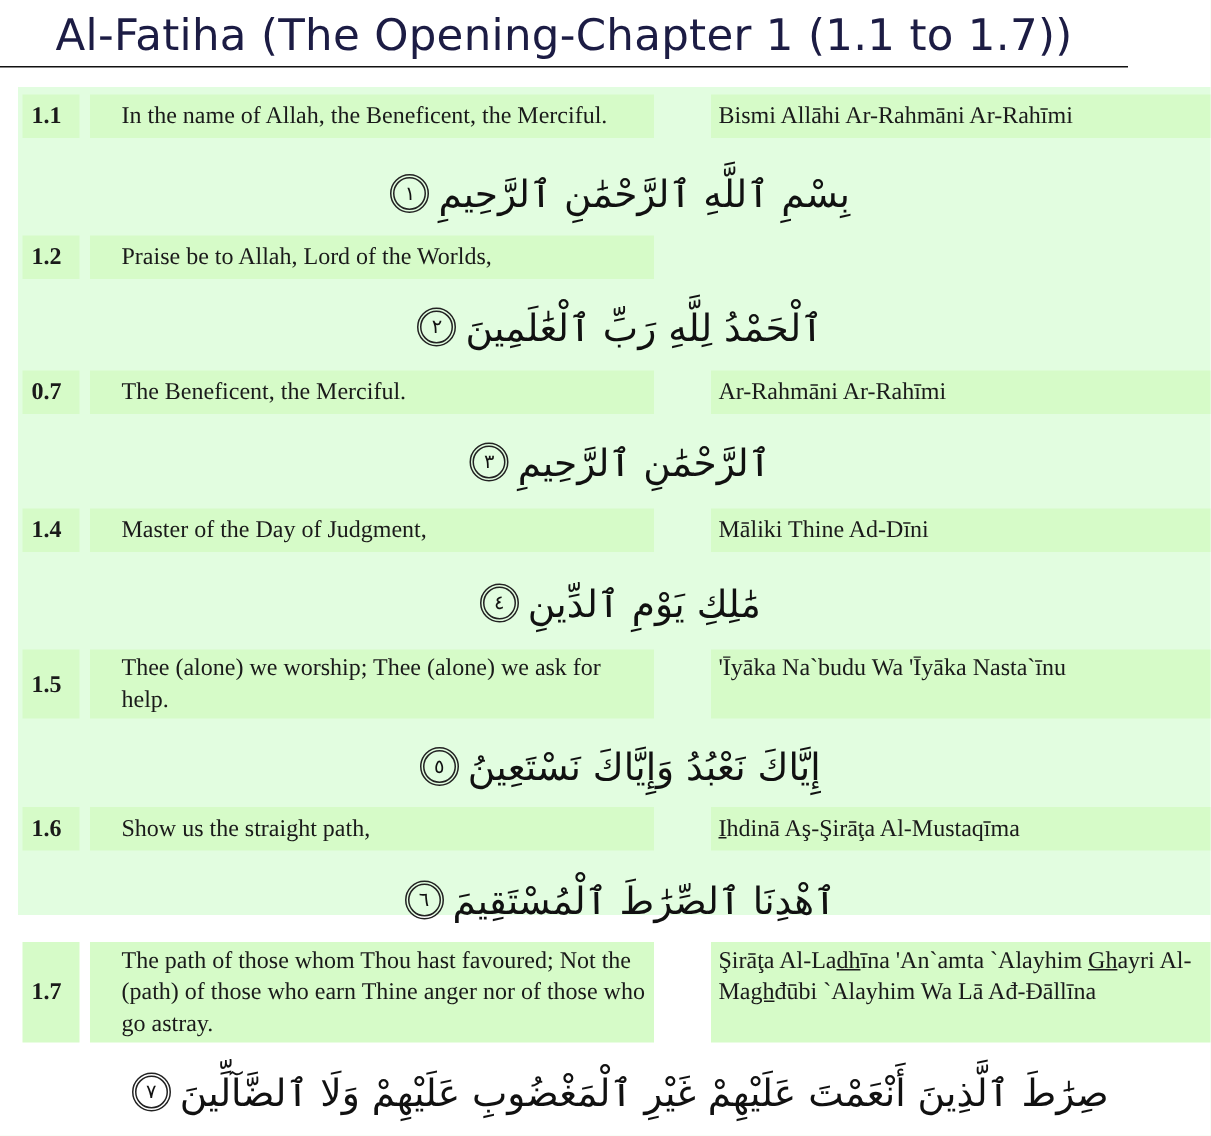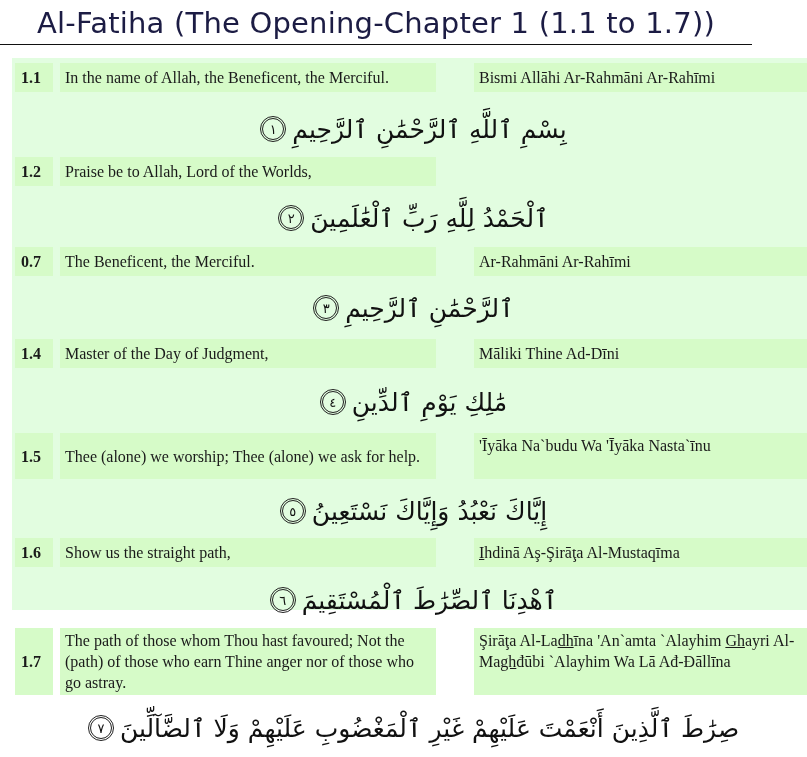--- a/index.html
+++ b/index.html
@@ -14,21 +14,21 @@
     position: absolute; left: 12px; top: 58px; width: 803px; height: 552px;
     background: #e2fde0;
   }
   .verse-row { position: absolute; left: 0; width: 803px; }
   .cell {
     position: absolute; top: 0; bottom: 0; background: #d6fbc8;
     font-size: 16px; color: #1a1a1a; line-height: 21px;
     display: flex; align-items: center; box-sizing: border-box;
   }
   .cell.num { left: 3px; width: 38px; font-weight: bold; padding-left: 6px; }
-  .cell.en { left: 48px; width: 376px; padding-left: 5px; padding-right: 4px; }
+  .cell.en { left: 48px; width: 376px; padding-left: 21px; padding-right: 4px; }
   .cell.tr { left: 430px; width: 371px; padding-left: 5px; margin-left: 32px; }
   .cell.top { align-items: flex-start; padding-top: 2px; }
   .arabic-row {
     position: absolute; left: 0; width: 803px; text-align: center;
     font-family: "DejaVu Sans", sans-serif; font-size: 25px; color: #111;
     direction: rtl; display: flex; justify-content: center; align-items: center;
   }
   .ayah-mark {
     display: inline-flex; align-items: center; justify-content: center;
     width: 26px; height: 26px; border: 3px double #222; border-radius: 50%;

